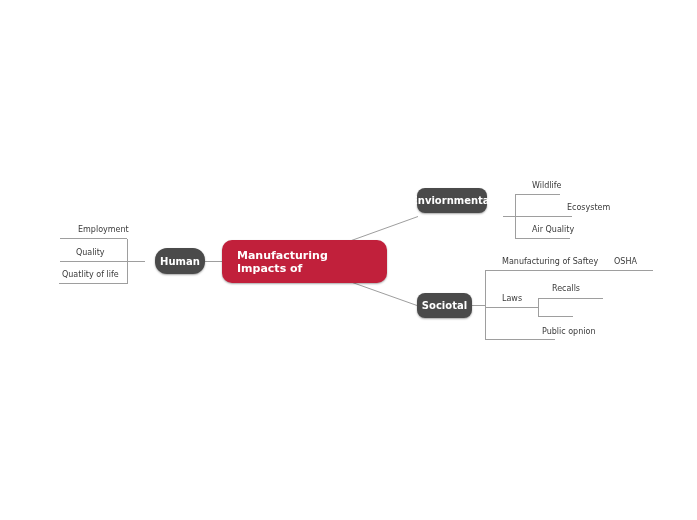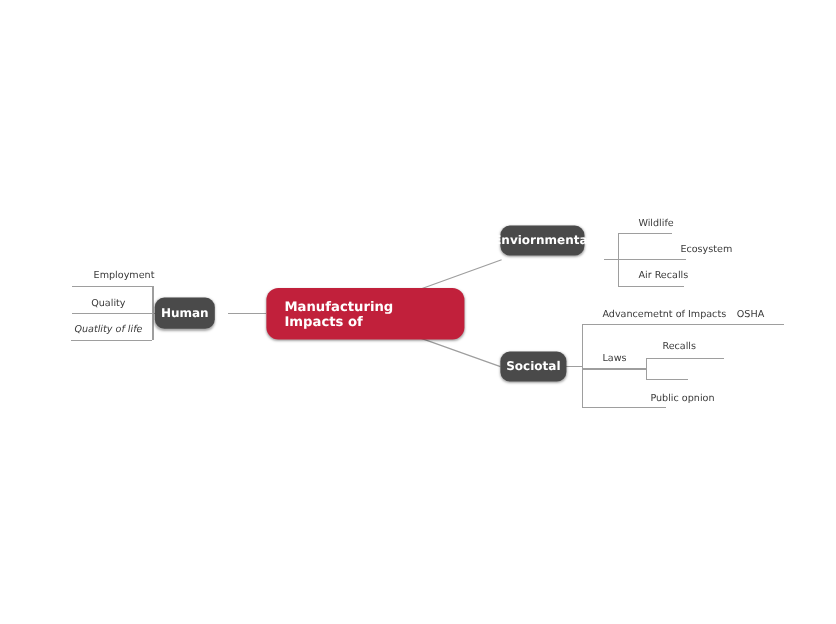--- a/index.html
+++ b/index.html
@@ -30,31 +30,31 @@
     box-shadow:0 1px 2px rgba(0,0,0,0.35);
     cursor:pointer;
   }
   .branch-node{
     position:absolute;background:var(--node-bg);border-radius:8px;
     color:var(--node-text);font-weight:bold;font-size:10px;
     display:flex;align-items:center;justify-content:center;
     white-space:nowrap;box-shadow:0 1px 2px rgba(0,0,0,0.35);
     cursor:pointer;
   }
-  .node-human{left:129px;top:248px;width:50px;height:26px;}
+  .node-human{left:155px;top:248px;width:50px;height:26px;border-radius:12px;}
   .node-environmental{left:417px;top:188px;width:70px;height:25px;}
   .node-societal{left:417px;top:293px;width:55px;height:25px;}
 
   .leaf-label{
     position:absolute;font-size:8px;color:var(--label-text);
     white-space:nowrap;cursor:pointer;
   }
   .lbl-employment{left:78px;top:225px;}
   .lbl-comunity{left:76px;top:248px;}
-  .lbl-quatlity{left:62px;top:270px;font-style:italic;}
+  .lbl-quatlity{left:62px;top:270px;}
   .lbl-wildlife{left:532px;top:181px;}
   .lbl-ecosystem{left:532px;top:203px;margin-left:35px;}
   .lbl-airquality{left:532px;top:225px;}
   .lbl-advancement{left:502px;top:257px;}
   .lbl-osha{left:614px;top:257px;}
   .lbl-laws{left:502px;top:294px;}
   .lbl-recalls{left:552px;top:284px;}
   .lbl-publicopnion{left:502px;top:327px;margin-left:40px;}
 </style>
 </head>
@@ -104,21 +104,21 @@
   <div class="branch-node node-societal">
     <span>Sociotal</span>
   </div>
 
   <div class="leaf-label lbl-employment">Employment</div>
   <div class="leaf-label lbl-comunity">Quality</div>
   <div class="leaf-label lbl-quatlity">Quatlity of life</div>
 
   <div class="leaf-label lbl-wildlife">Wildlife</div>
   <div class="leaf-label lbl-ecosystem">Ecosystem</div>
-  <div class="leaf-label lbl-airquality">Air Recalls</div>
+  <div class="leaf-label lbl-airquality">Air Quality</div>
 
-  <div class="leaf-label lbl-advancement">Advancemetnt of Impacts</div>
+  <div class="leaf-label lbl-advancement">Manufacturing of Saftey</div>
   <div class="leaf-label lbl-osha">OSHA</div>
   <div class="leaf-label lbl-laws">Laws</div>
   <div class="leaf-label lbl-recalls">Recalls</div>
   <div class="leaf-label lbl-publicopnion">Public opnion</div>
 
 </div>
 
 </body></html>

